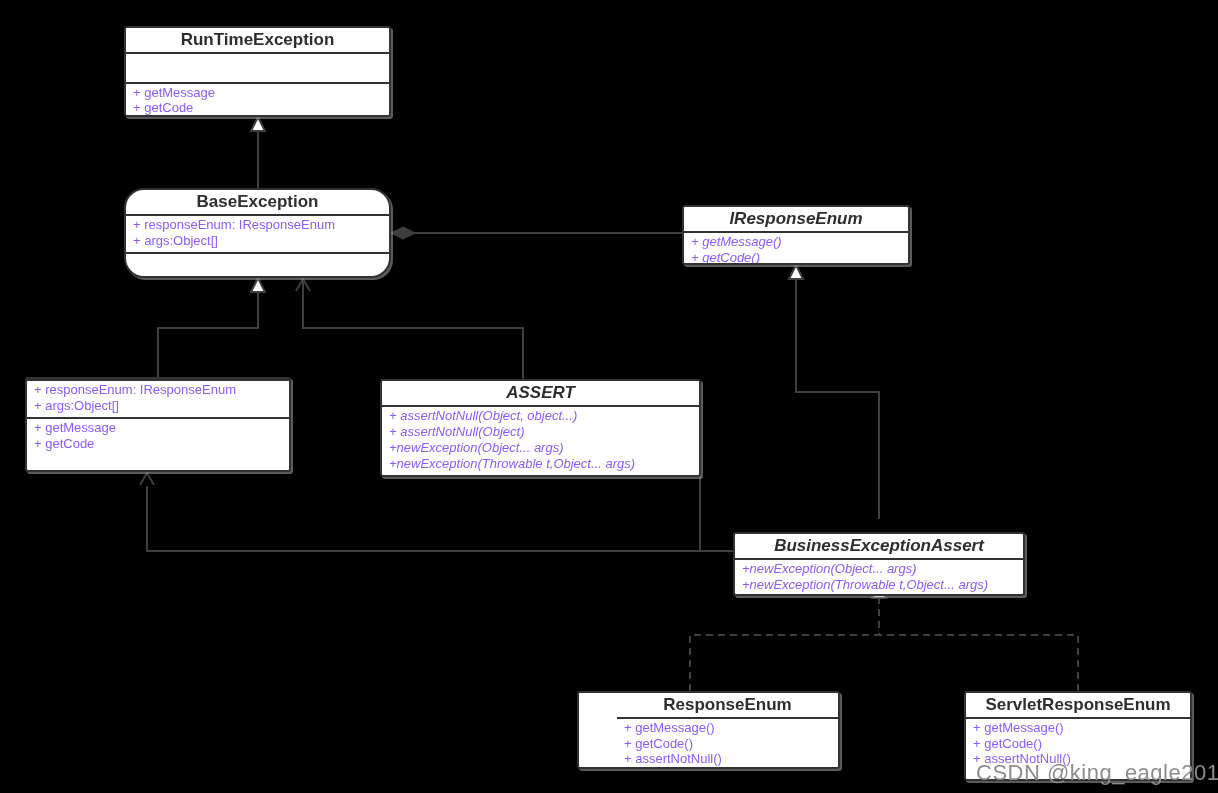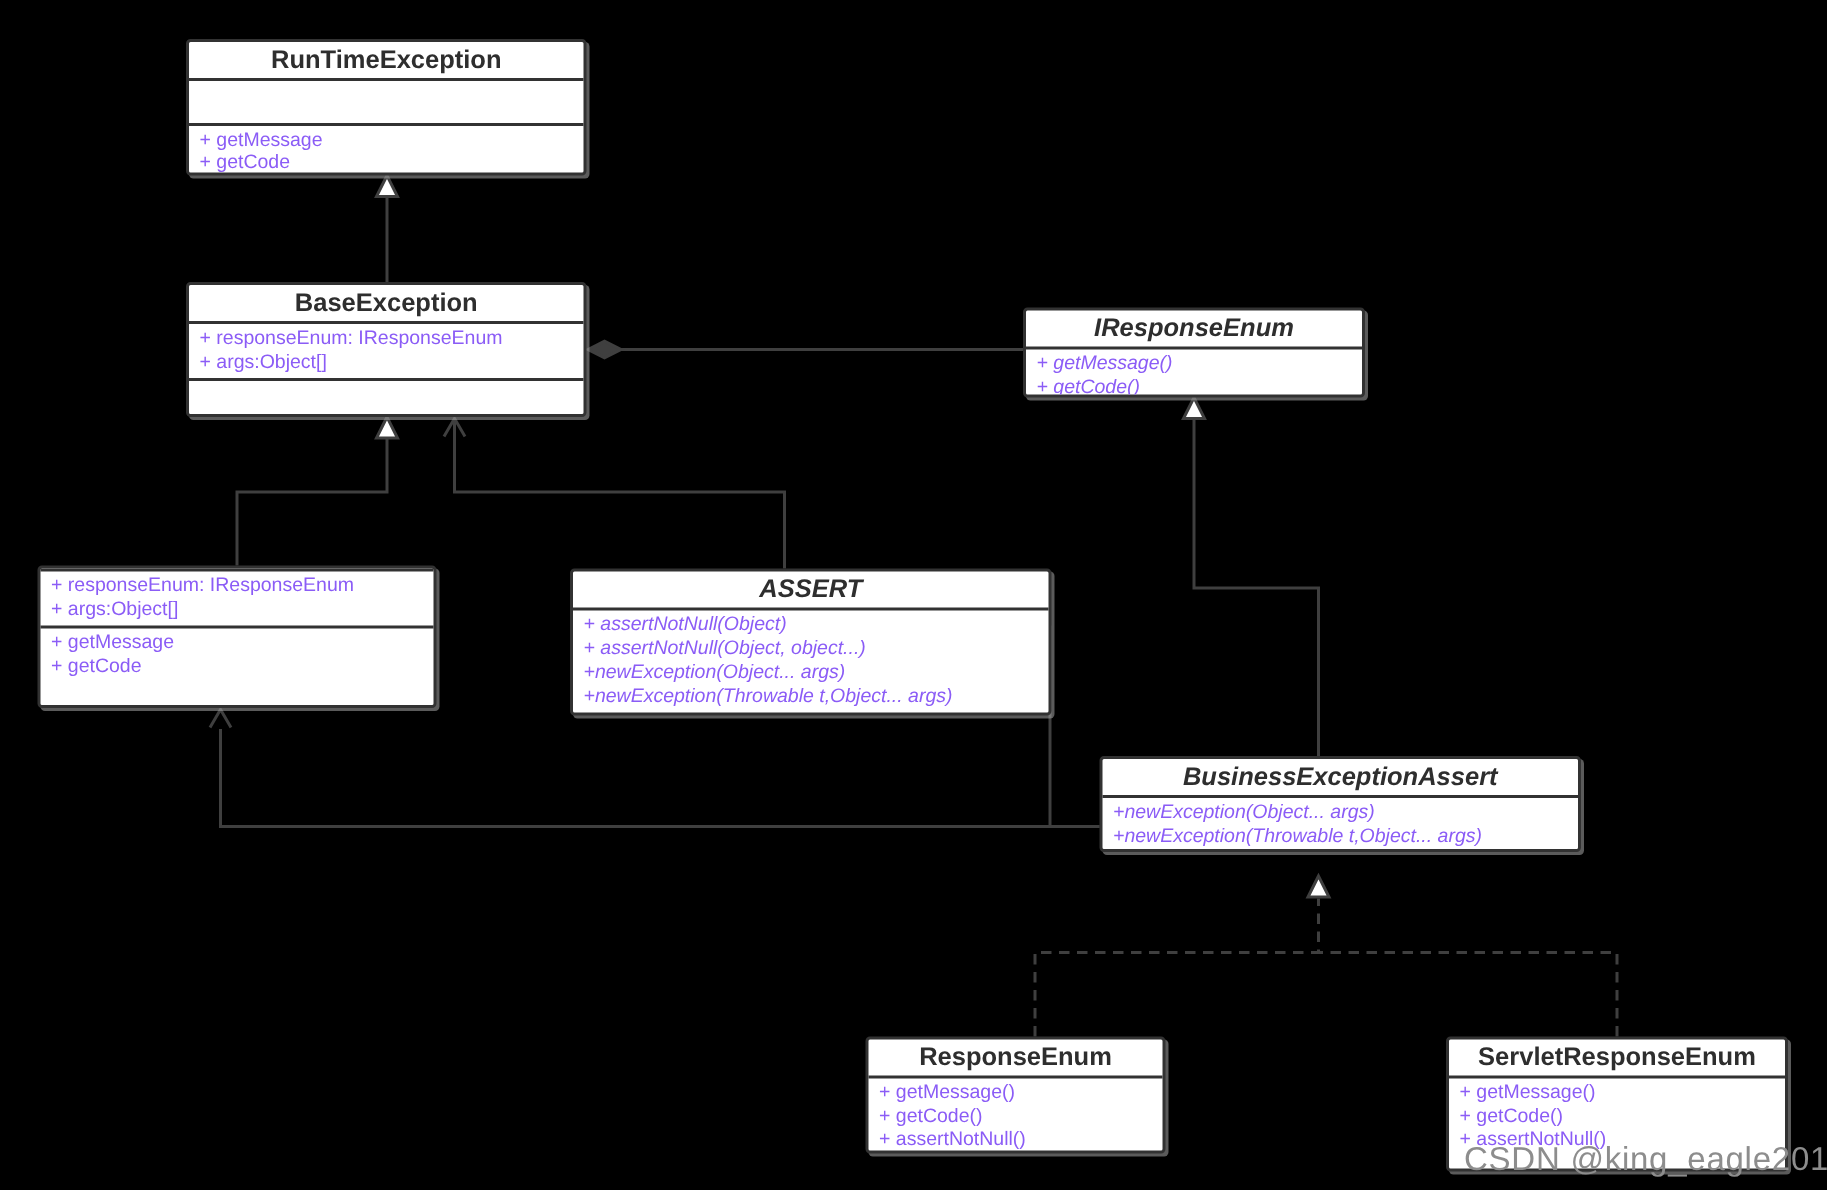--- a/index.html
+++ b/index.html
@@ -39,29 +39,29 @@
   .member{
     font-size:13px;line-height:15.5px;
     white-space:pre;color:#8b5cf6;
   }
   .abstract .cls-header{font-style:italic;}
   .abstract .member{font-style:italic;}
 
   
   #box-runtime            {left:124px;top:26px; width:267px;height:91px;}
   #box-runtime .sec-attrs {height:27px;}
-  #box-base               {left:124px;top:188px;width:267px;height:90px;}
+  #box-base               {left:124px;top:188px;width:267px;height:90px;border-radius:20px;}
   #box-base .sec-attrs    {height:34px;}
   #box-iresponse          {left:682px;top:205px;width:228px;height:60px;justify-content:flex-end;}
   #box-business           {left:25px; top:377px;width:266px;height:95px;}
   #box-business .sec-attrs{height:34px;}
   #box-assert             {left:380px;top:379px;width:321px;height:98px;}
   #box-assert .member     {line-height:16px;}
-  #box-bea                {left:733px;top:504px;width:321px;height:64px;}
-  #box-re                 {left:577px;top:691px;width:200px;height:78px;}
+  #box-bea                {left:733px;top:532px;width:292px;height:64px;}
+  #box-re                 {left:577px;top:691px;width:263px;height:78px;padding-left:38px;}
   #box-sre                {left:964px;top:691px;width:228px;height:90px;}
 
   #watermark{
     position:absolute;z-index:6;
     left:976px;top:760px;
     font-size:22px;letter-spacing:0.5px;
     color:#8d8d8d;
     white-space:nowrap;
   }
 </style>
@@ -152,22 +152,22 @@
     </div>
     <div class="cls-section grow">
       <div class="member">+ getMessage</div>
       <div class="member">+ getCode</div>
     </div>
   </div>
 
   <div class="uml-class abstract" id="box-assert">
     <div class="cls-header">ASSERT</div>
     <div class="cls-section grow">
+      <div class="member">+ assertNotNull(Object, object...)</div>
       <div class="member">+ assertNotNull(Object)</div>
-      <div class="member">+ assertNotNull(Object, object...)</div>
       <div class="member">+newException(Object... args)</div>
       <div class="member">+newException(Throwable t,Object... args)</div>
     </div>
   </div>
 
   <div class="uml-class abstract" id="box-bea">
     <div class="cls-header">BusinessExceptionAssert</div>
     <div class="cls-section grow">
       <div class="member">+newException(Object... args)</div>
       <div class="member">+newException(Throwable t,Object... args)</div>

